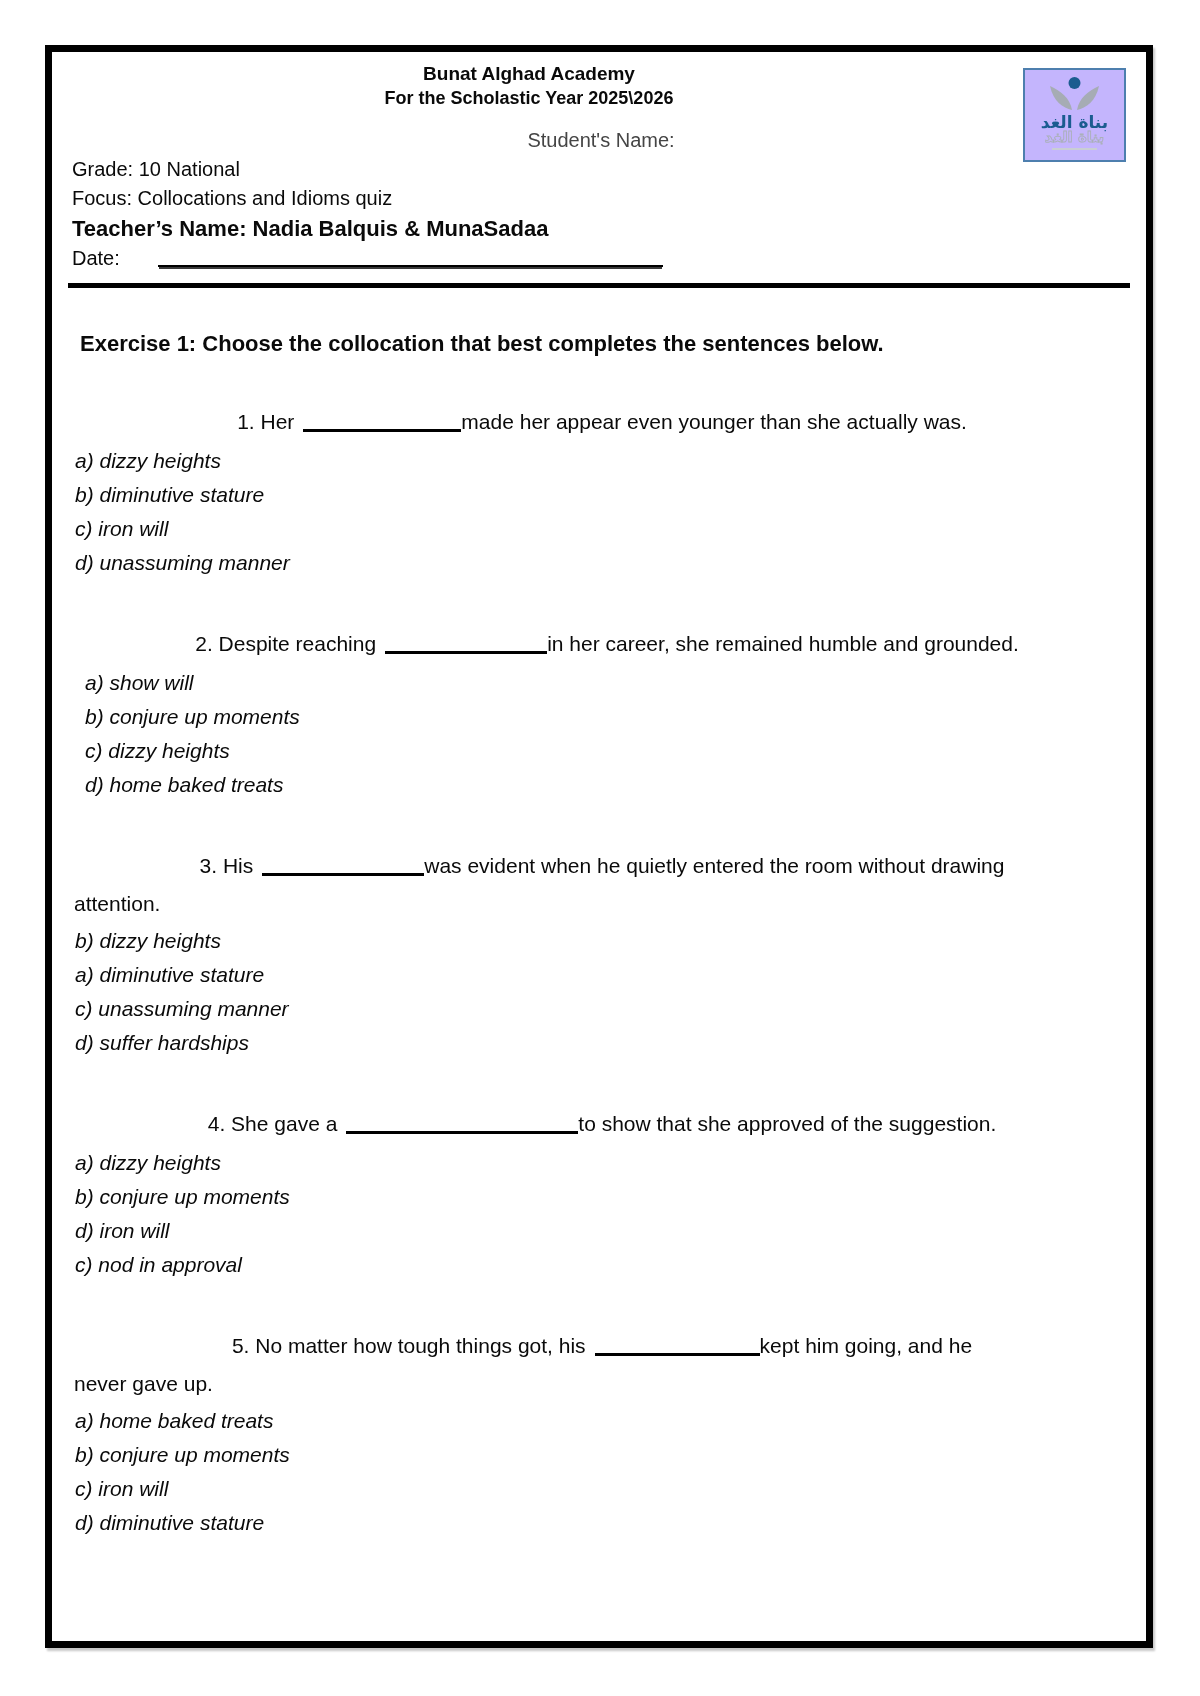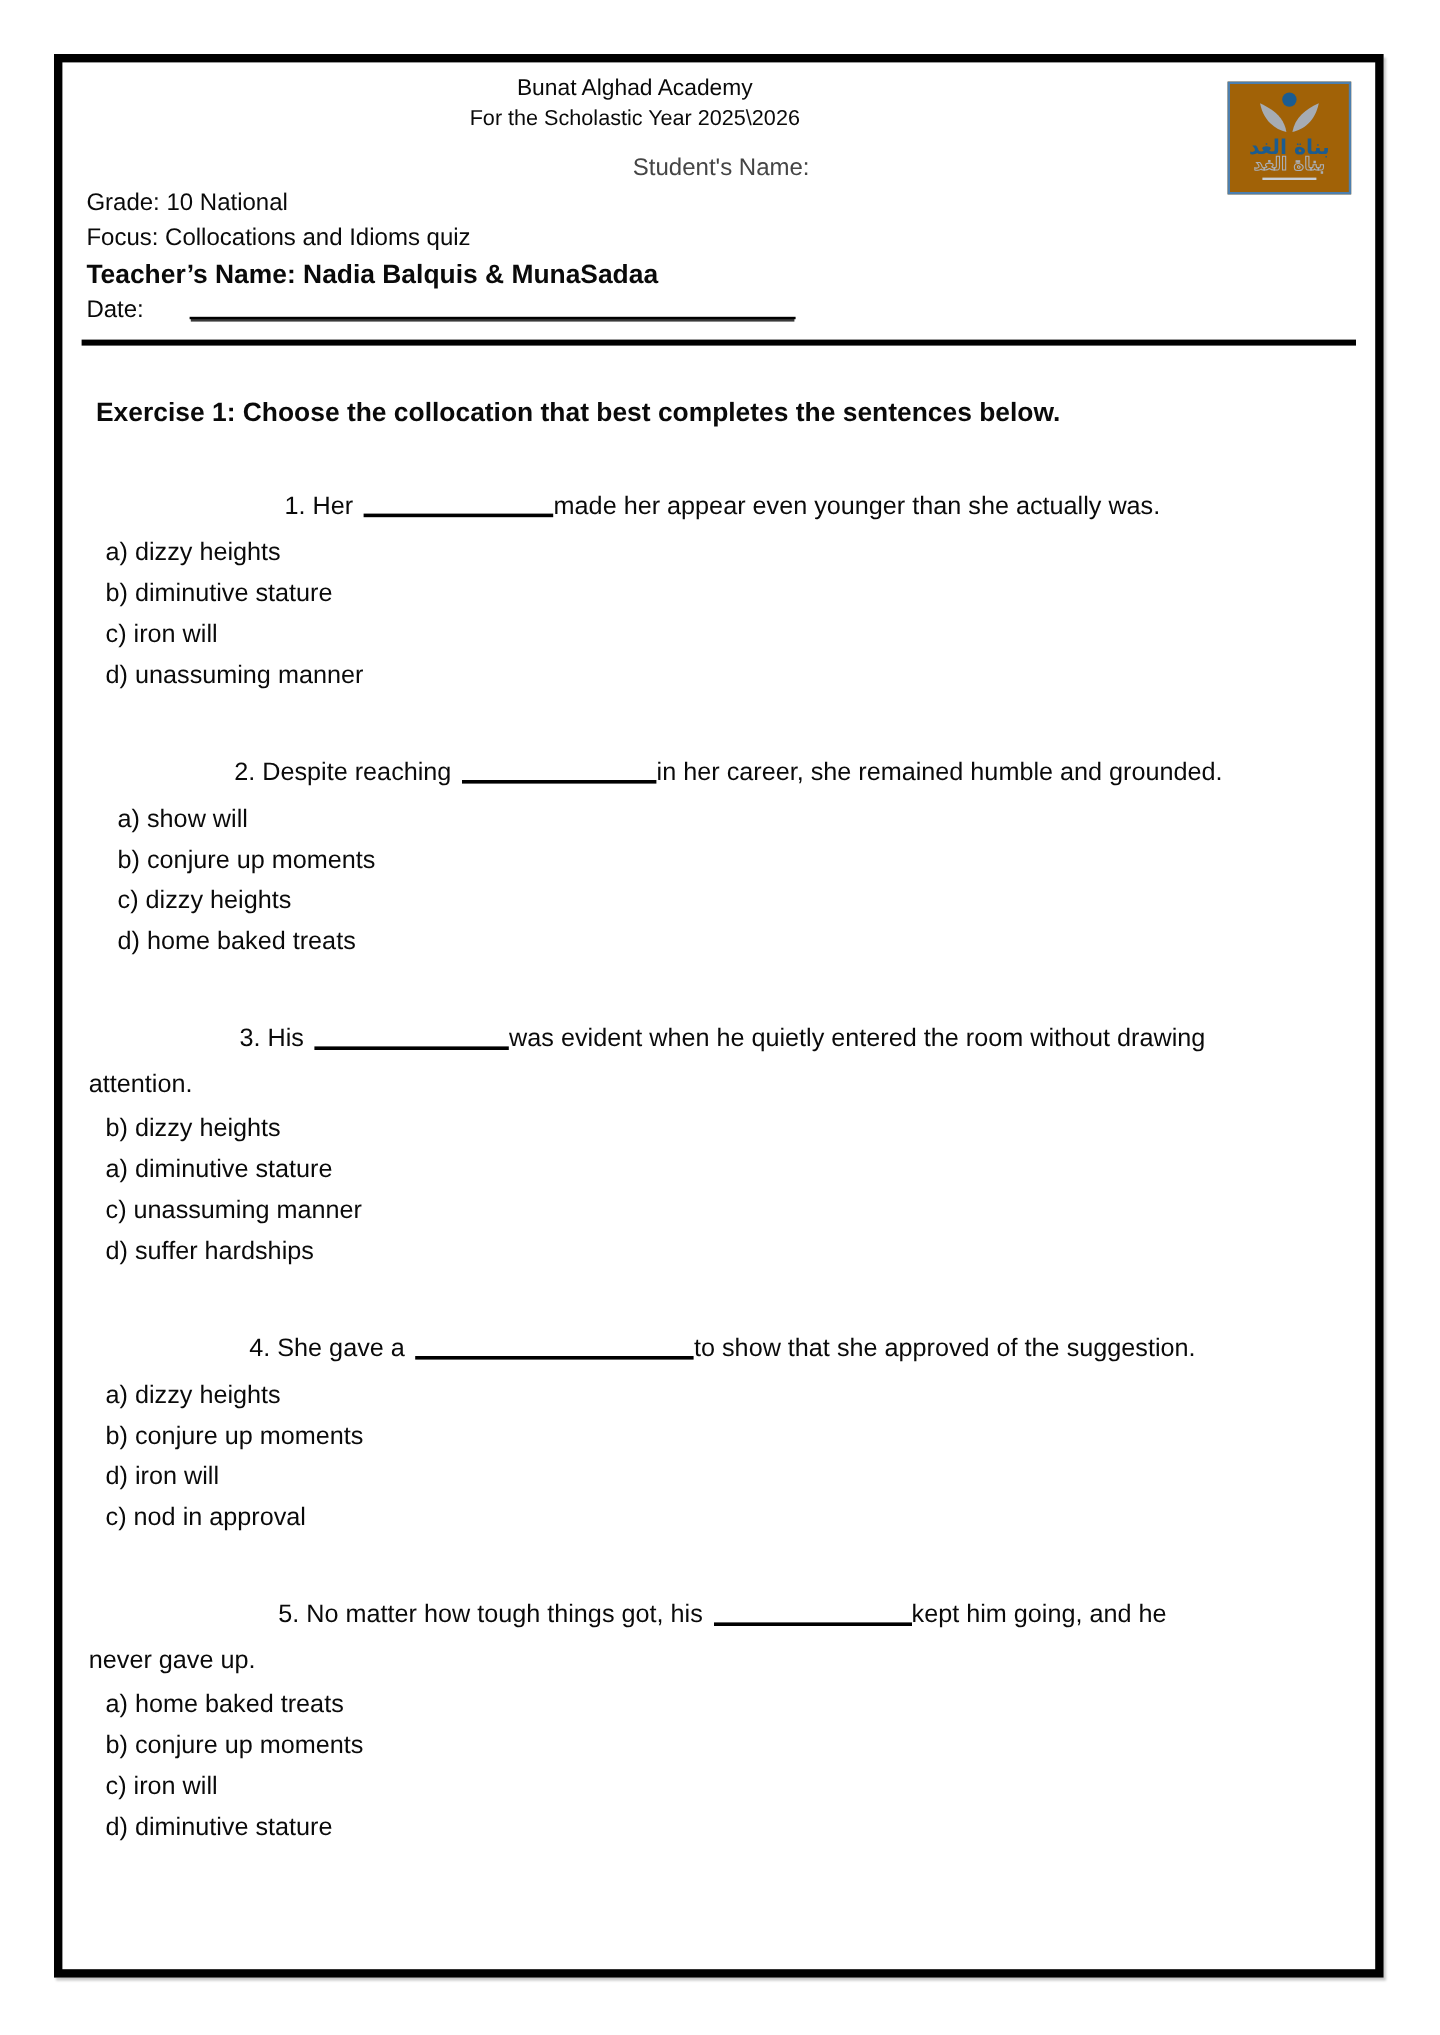--- a/index.html
+++ b/index.html
@@ -27,35 +27,35 @@
   .content {
     position: relative;
     padding: 10px 16px 0 16px;
     height: 100%;
     box-sizing: border-box;
   }
   
   .header-block {
     margin-right: 140px;
     text-align: center;
-    font-weight: normal;
+    font-weight: bold;
   }
   .header-line1 { font-size: 19px; line-height: 24px; }
   .header-line2 { font-size: 18px; line-height: 24px; }
   .header-line3 { font-size: 18px; line-height: 24px; }
   
   .logo-box {
     position: absolute;
     top: 16px;
     right: 20px;
     width: 103px;
     height: 94px;
     border: 2px solid #4d7fae;
     box-sizing: border-box;
-    background: #a16207;
+    background: #c4b5fd;
     margin-left: 40px;
   }
   .logo-box svg { display: block; width: 100%; height: 100%; }
   
   .info-block { margin-top: 16px; margin-left: 4px; }
   .info-student { font-size: 20px; line-height: 29px; color: #454545; text-align: center; }
   .info-grade, .info-focus { font-size: 20px; line-height: 29px; color: #0a0a0a; }
   .info-teacher { font-size: 22px; line-height: 31px; font-weight: bold; }
   .info-date { font-size: 20px; line-height: 29px; }
   .date-line {
@@ -91,21 +91,21 @@
     font-size: 21px;
     line-height: 36px;
   }
   .blank {
     display: inline-block;
     height: 16px;
     border-bottom: 3px solid #000;
     margin-left: 9px;
     transform: translateY(3px);
   }
-  .options { margin-top: 2px; margin-left: 14px; }
+  .options { margin-top: 2px; margin-left: 1px; font-style: italic; }
   .option {
     font-size: 21px;
     line-height: 34px;
   }
 </style>
 </head>
 <body>
 
 <div class="page">
   <div class="content">

